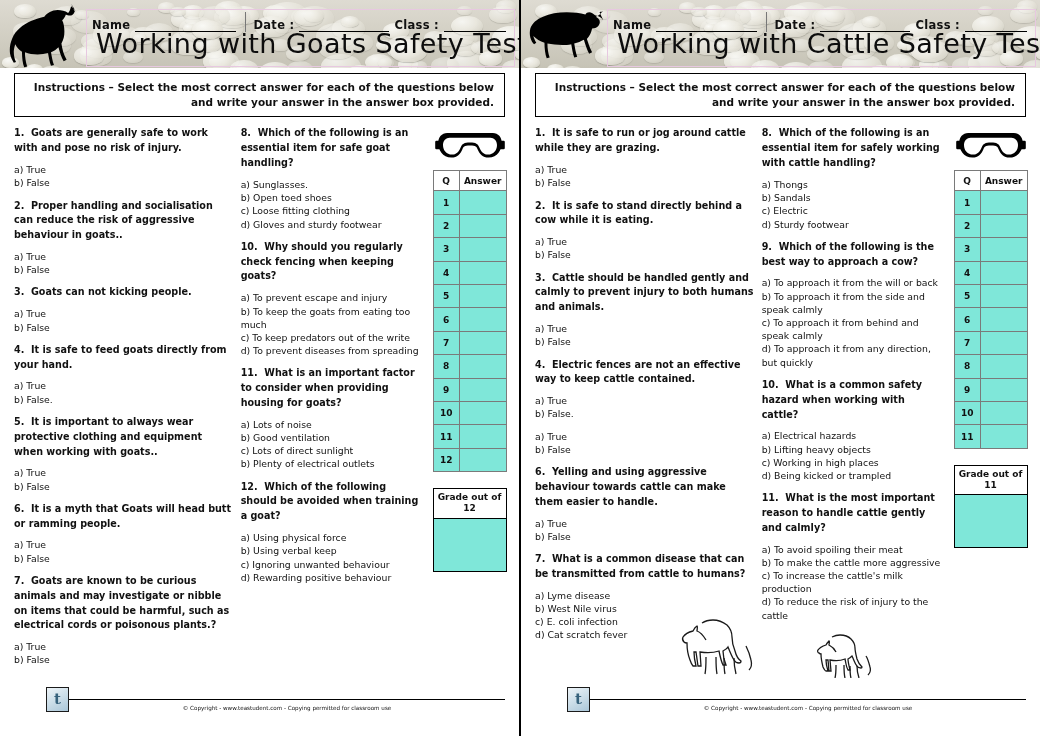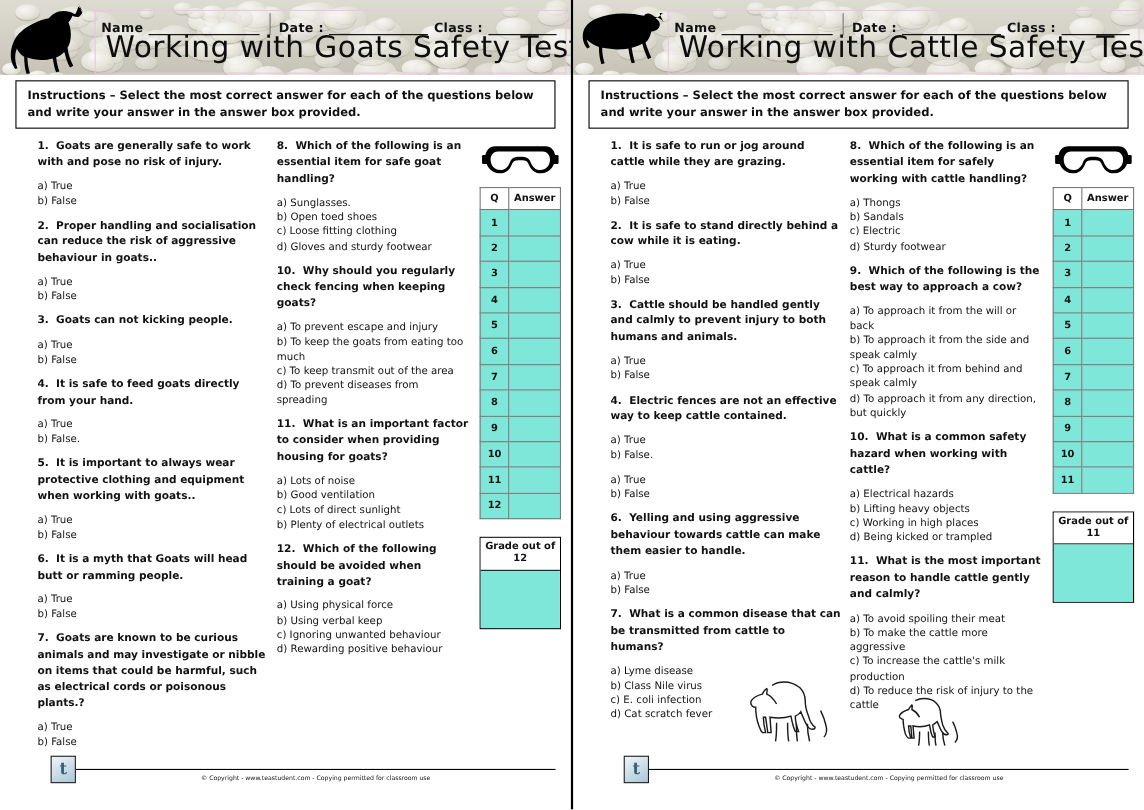--- a/index.html
+++ b/index.html
@@ -48,29 +48,28 @@
     position: absolute; left: 96px; top: 28px; right: 8px;
     font-size: 27px; font-weight: 400; color: #0d0d0d;
     font-family: "DejaVu Sans", "Liberation Sans", sans-serif;
     letter-spacing: .4px; white-space: nowrap;
   }
   .animal-mark { position: absolute; left: 6px; top: 4px; width: 90px; height: 64px; }
 
   
   .instructions {
     margin: 5px 14px 0 14px; border: 1.4px solid #000;
-    padding: 6px 10px; text-align: left;
+    padding: 6px 10px; text-align: right;
     font-size: 10.5px; font-weight: 700; line-height: 1.45; color: #111;
   }
 
   
   .body-cols {
     position: relative; display: flex; padding: 9px 8px 0 14px; gap: 0;
     height: 560px;
-    margin-left: 20px;
   }
   .col-a { width: 228px; padding-right: 8px; }
   .col-b { width: 190px; padding-right: 6px; }
   .col-c { width: 82px; position: relative; }
 
   .q { margin-bottom: 9px; }
   .q-text {
     font-size: 9.6px; font-weight: 700; line-height: 1.55; color: #111;
   }
   .opts { margin-top: 7px; }
@@ -310,21 +309,21 @@
               <div class="opt">b) Open toed shoes</div>
               <div class="opt">c) Loose fitting clothing</div>
               <div class="opt">d) Gloves and sturdy footwear</div>
             </div>
     </div>
           <div class="q">
       <div class="q-text">10.&nbsp; Why should you regularly check fencing when keeping goats?</div>
       <div class="opts">
               <div class="opt">a) To prevent escape and injury</div>
               <div class="opt">b) To keep the goats from eating too much</div>
-              <div class="opt">c) To keep transmit out of the area</div>
+              <div class="opt">c) To keep predators out of the write</div>
               <div class="opt">d) To prevent diseases from spreading</div>
             </div>
     </div>
           <div class="q">
       <div class="q-text">11.&nbsp; What is an important factor to consider when providing housing for goats?</div>
       <div class="opts">
               <div class="opt">a) Lots of noise</div>
               <div class="opt">b) Good ventilation</div>
               <div class="opt">c) Lots of direct sunlight</div>
               <div class="opt">b) Plenty of electrical outlets</div>
@@ -575,21 +574,21 @@
       <div class="q-text">6.&nbsp; Yelling and using aggressive behaviour towards cattle can make them easier to handle.</div>
       <div class="opts">
               <div class="opt">a)   True</div>
               <div class="opt">b)   False</div>
             </div>
     </div>
           <div class="q">
       <div class="q-text">7.&nbsp; What is a common disease that can be transmitted from cattle to humans?</div>
       <div class="opts">
               <div class="opt">a) Lyme disease</div>
-              <div class="opt">b) Class Nile virus</div>
+              <div class="opt">b) West Nile virus</div>
               <div class="opt">c) E. coli infection</div>
               <div class="opt">d) Cat scratch fever</div>
             </div>
     </div>
         </div>
     <div class="col-b">
           <div class="q">
       <div class="q-text">8.&nbsp; Which of the following is an essential item for safely working with cattle handling?</div>
       <div class="opts">
               <div class="opt">a) Thongs</div>

